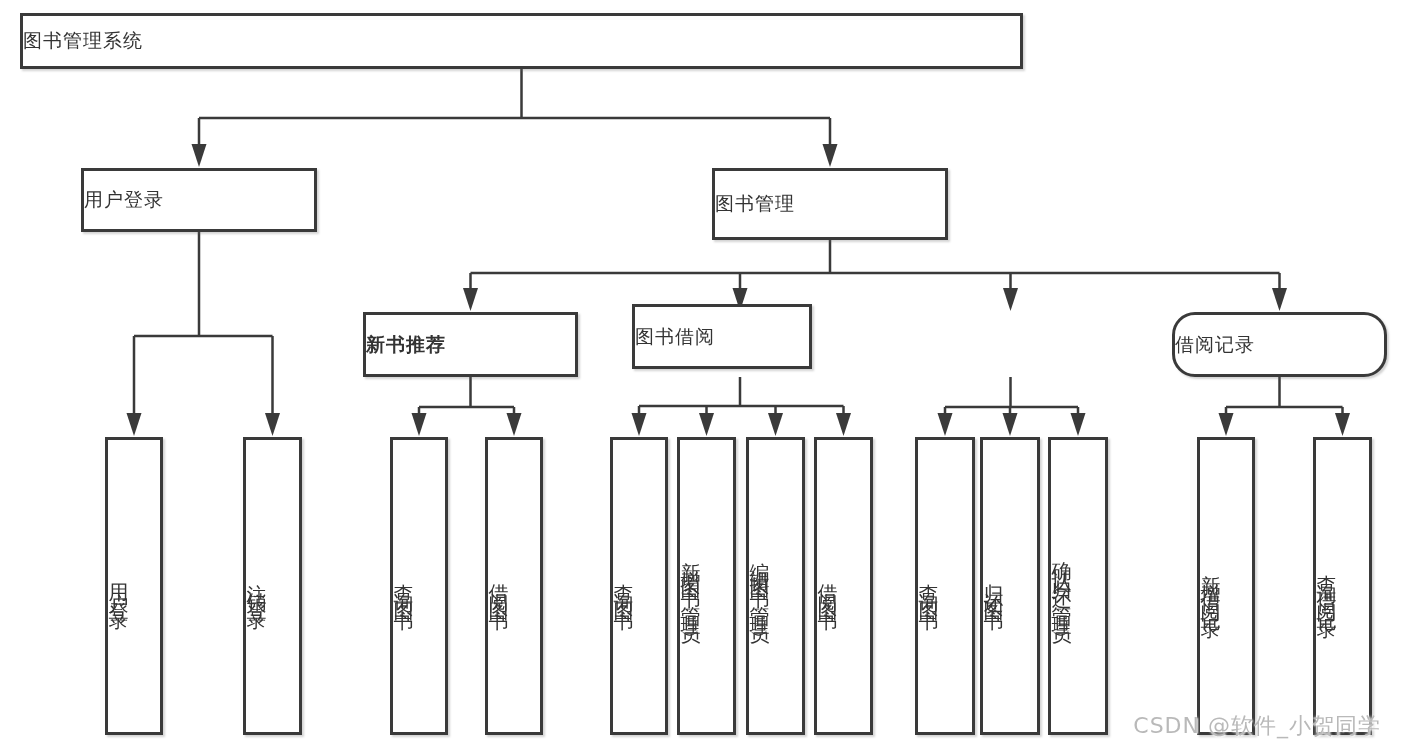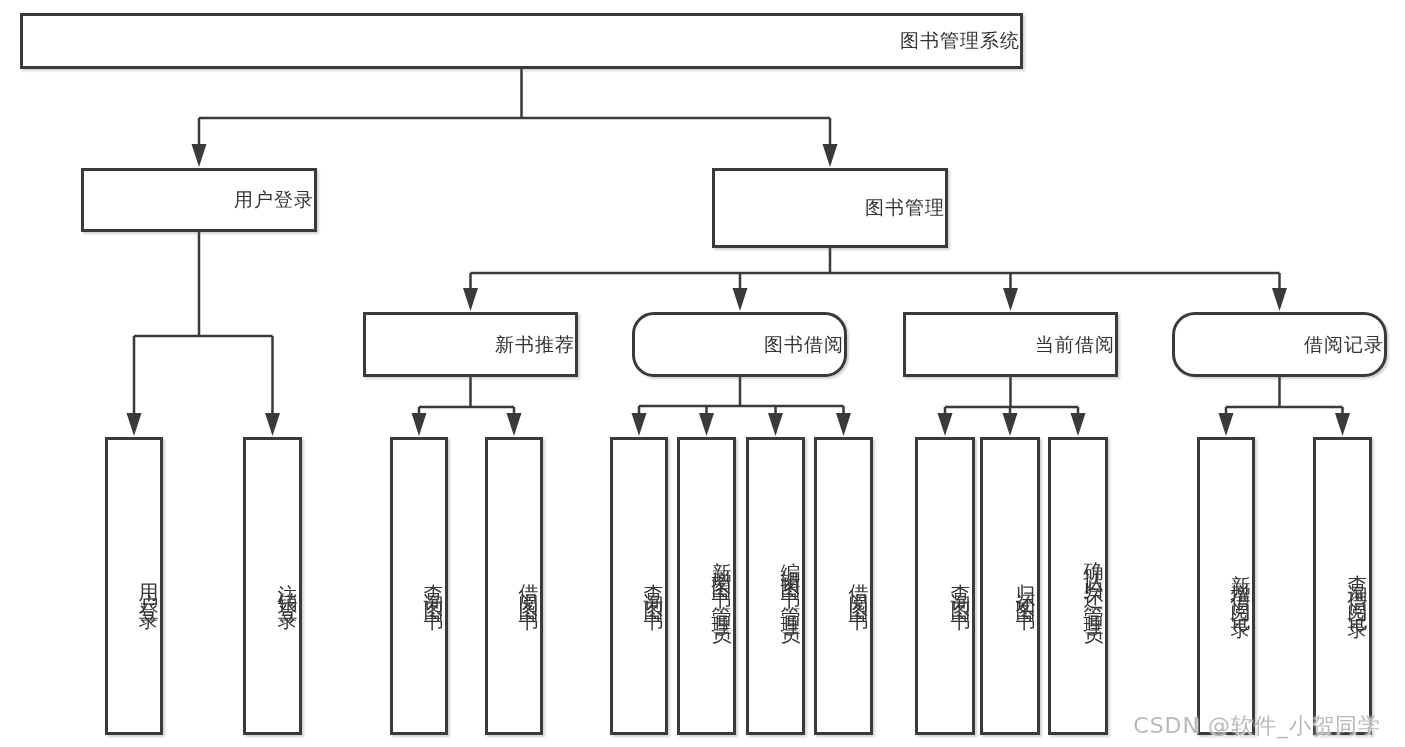--- a/index.html
+++ b/index.html
@@ -23,24 +23,23 @@
     height: 747px;
     pointer-events: none;
   }
   .box {
     position: absolute;
     box-sizing: border-box;
     border: 3px solid #3a3a3a;
     background: #ffffff;
     display: flex;
     align-items: center;
-    justify-content: flex-end;
+    justify-content: flex-start;
     color: #333333;
     box-shadow: 2px 2px 2px rgba(100,100,100,0.28);
-    padding-left: 16px;
   }
   .h-label {
     font-size: 19px;
     letter-spacing: 1px;
     white-space: nowrap;
   }
   .v-label {
     writing-mode: vertical-rl;
     text-orientation: mixed;
     font-size: 20px;
@@ -104,32 +103,29 @@
     </g>
   </svg>
 
   <div class="box" style="left:20px; top:13px; width:1003px; height:56px;">
     <span class="h-label">图书管理系统</span>
   </div>
 
   <div class="box" style="left:81px; top:168px; width:236px; height:64px;">
     <span class="h-label">用户登录</span>
   </div>
-  <div class="box" style="left:712px; top:168px; width:236px; height:80px;">
+  <div class="box" style="left:712px; top:168px; width:236px; height:72px;">
     <span class="h-label">图书管理</span>
   </div>
 
-  <div class="box" style="left:363px; top:312px; width:215px; height:65px;">
+  <div class="box" style="left:363px; top:312px; width:215px; height:65px;font-weight:bold;">
     <span class="h-label">新书推荐</span>
   </div>
-  <div class="box" style="left:632px; top:312px; width:215px; height:65px;border-radius:22px;">
+  <div class="box" style="left:632px; top:304px; width:180px; height:65px;">
     <span class="h-label">图书借阅</span>
-  </div>
-  <div class="box" style="left:903px; top:312px; width:215px; height:65px;">
-    <span class="h-label">当前借阅</span>
   </div>
   <div class="box" style="left:1172px; top:312px; width:215px; height:65px;border-radius:23px;">
     <span class="h-label">借阅记录</span>
   </div>
 
   <div class="box" style="left:105px; top:437px; width:58px; height:298px;">
     <span class="v-label">用户登录</span>
   </div>
   <div class="box" style="left:243px; top:437px; width:59px; height:298px;">
     <span class="v-label">注销登录</span>

